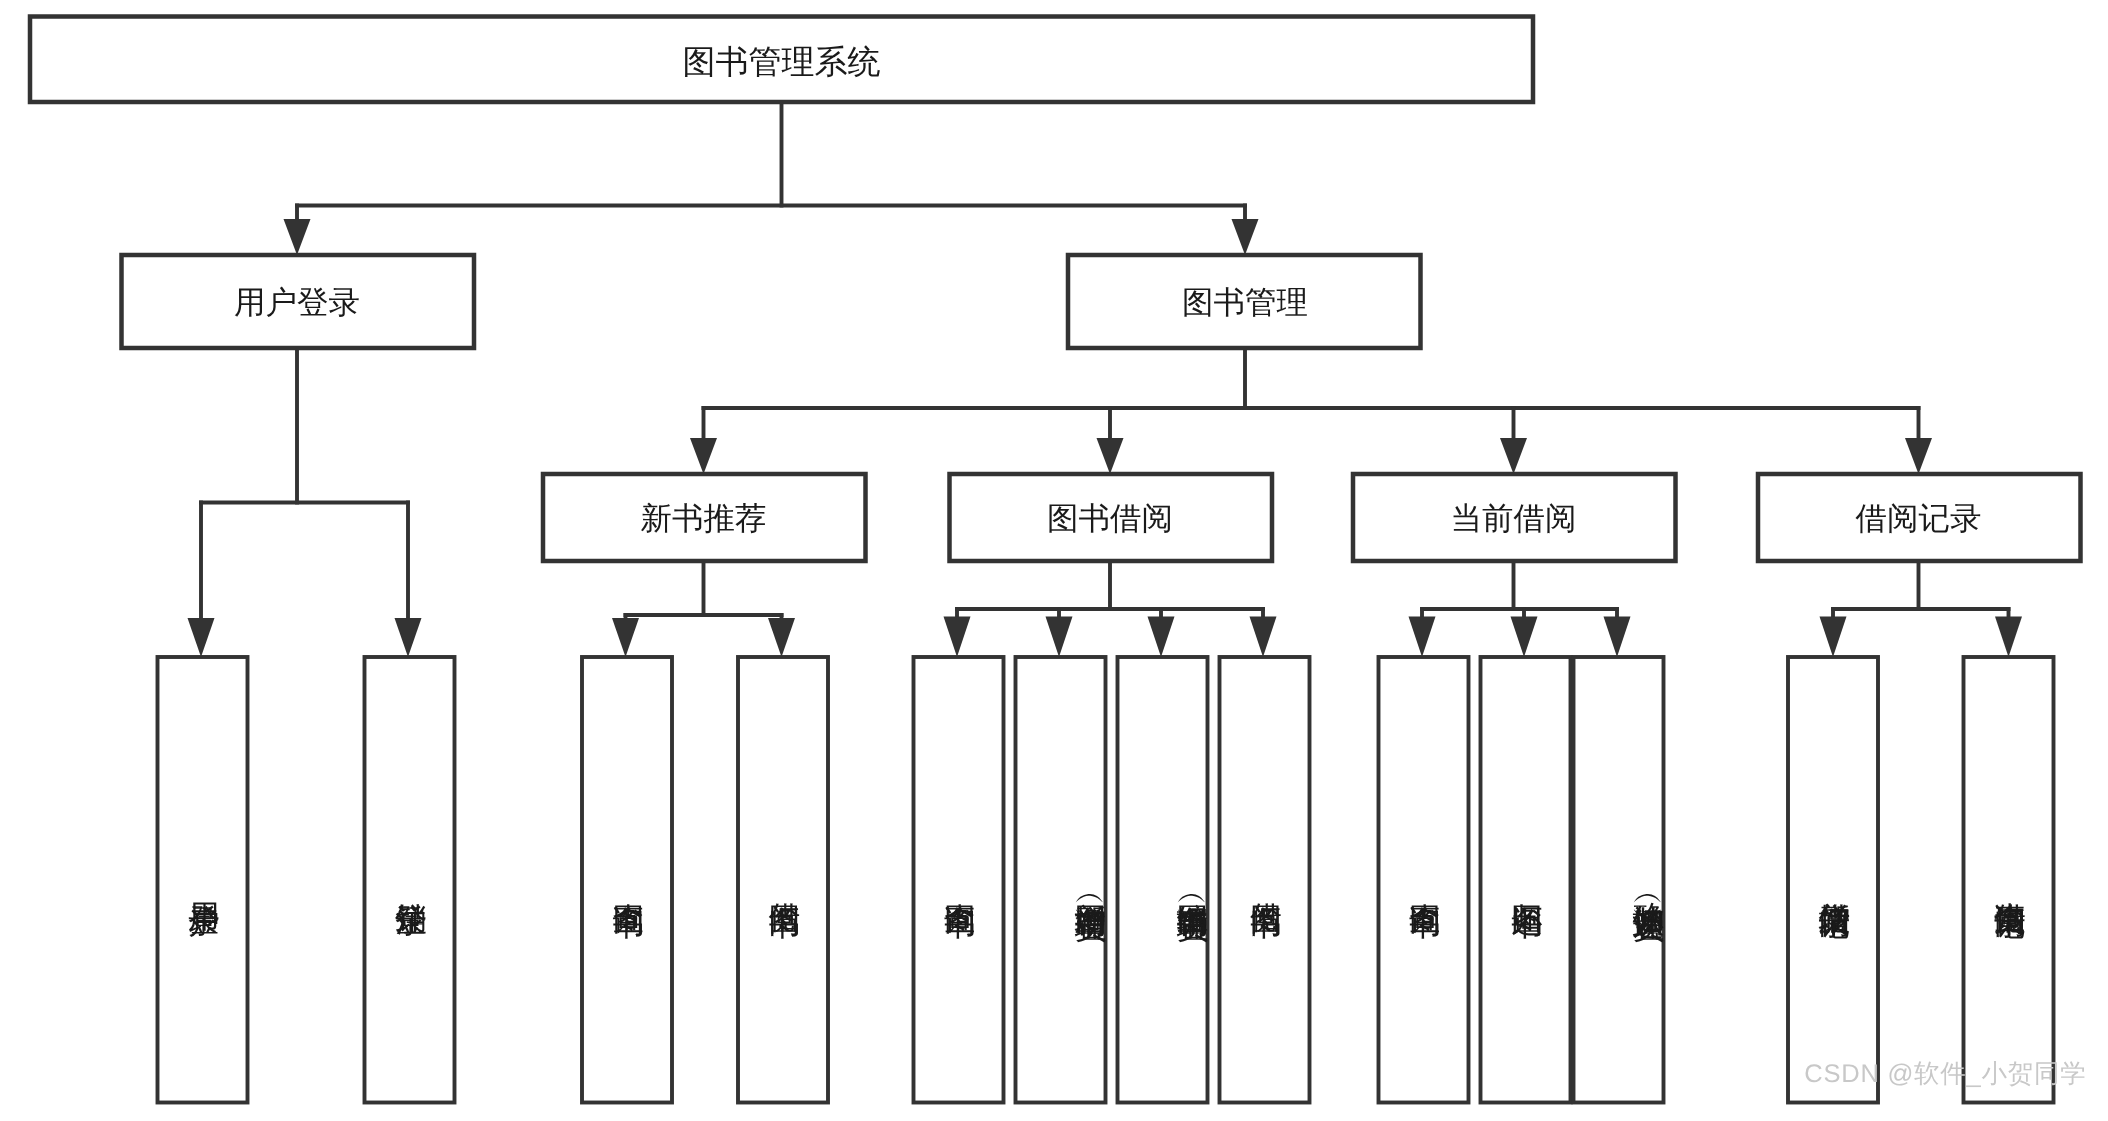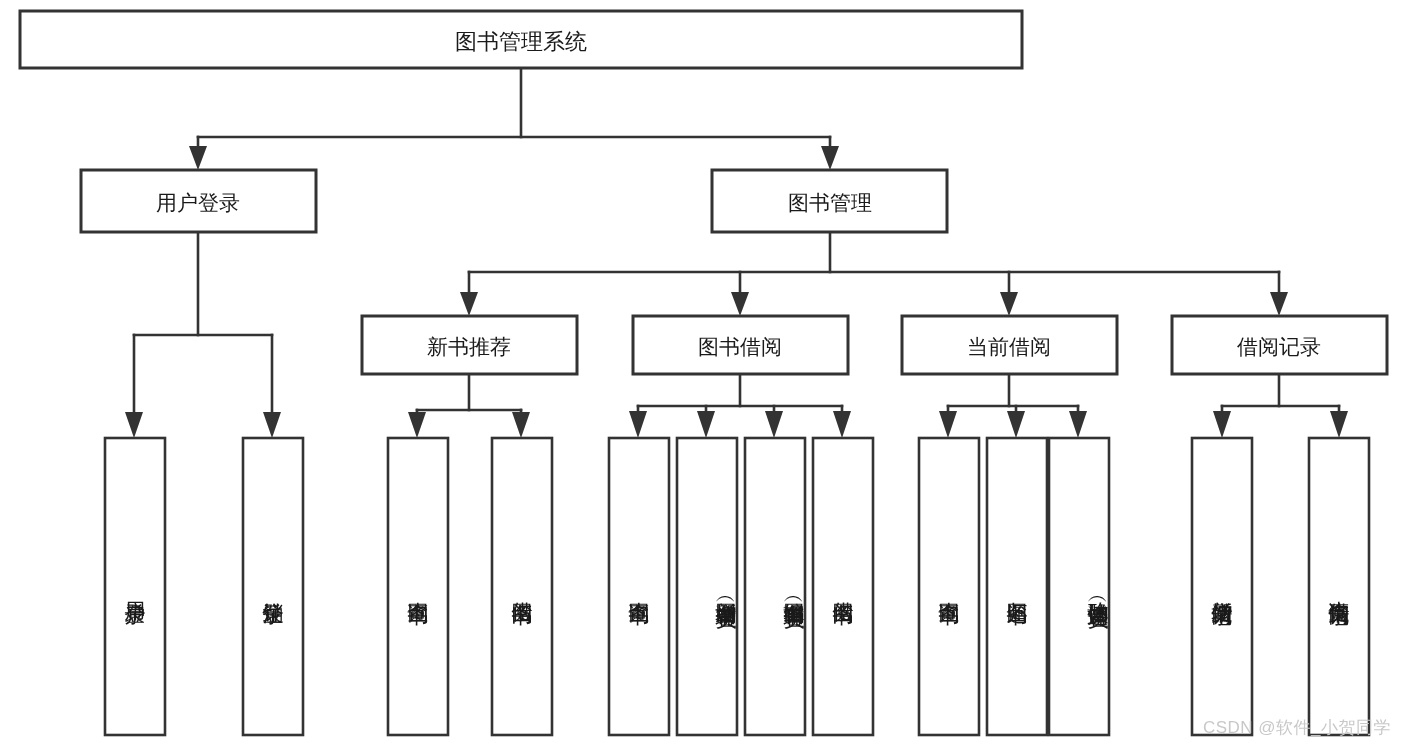--- a/index.html
+++ b/index.html
@@ -74,21 +74,21 @@
     align-items: center;
     justify-content: center;
     text-align: center;
     letter-spacing: 1px;
     white-space: nowrap;
     pointer-events: none;
   }
   .watermark {
     position: absolute;
     right: 14px;
-    bottom: 8px;
+    bottom: 20px;
     font-family: "Liberation Sans", "DejaVu Sans", sans-serif;
     font-size: 17px;
     color: #c8c8c8;
     white-space: nowrap;
     letter-spacing: 0.5px;
   }
 </style>
 </head>
 <body>
 

